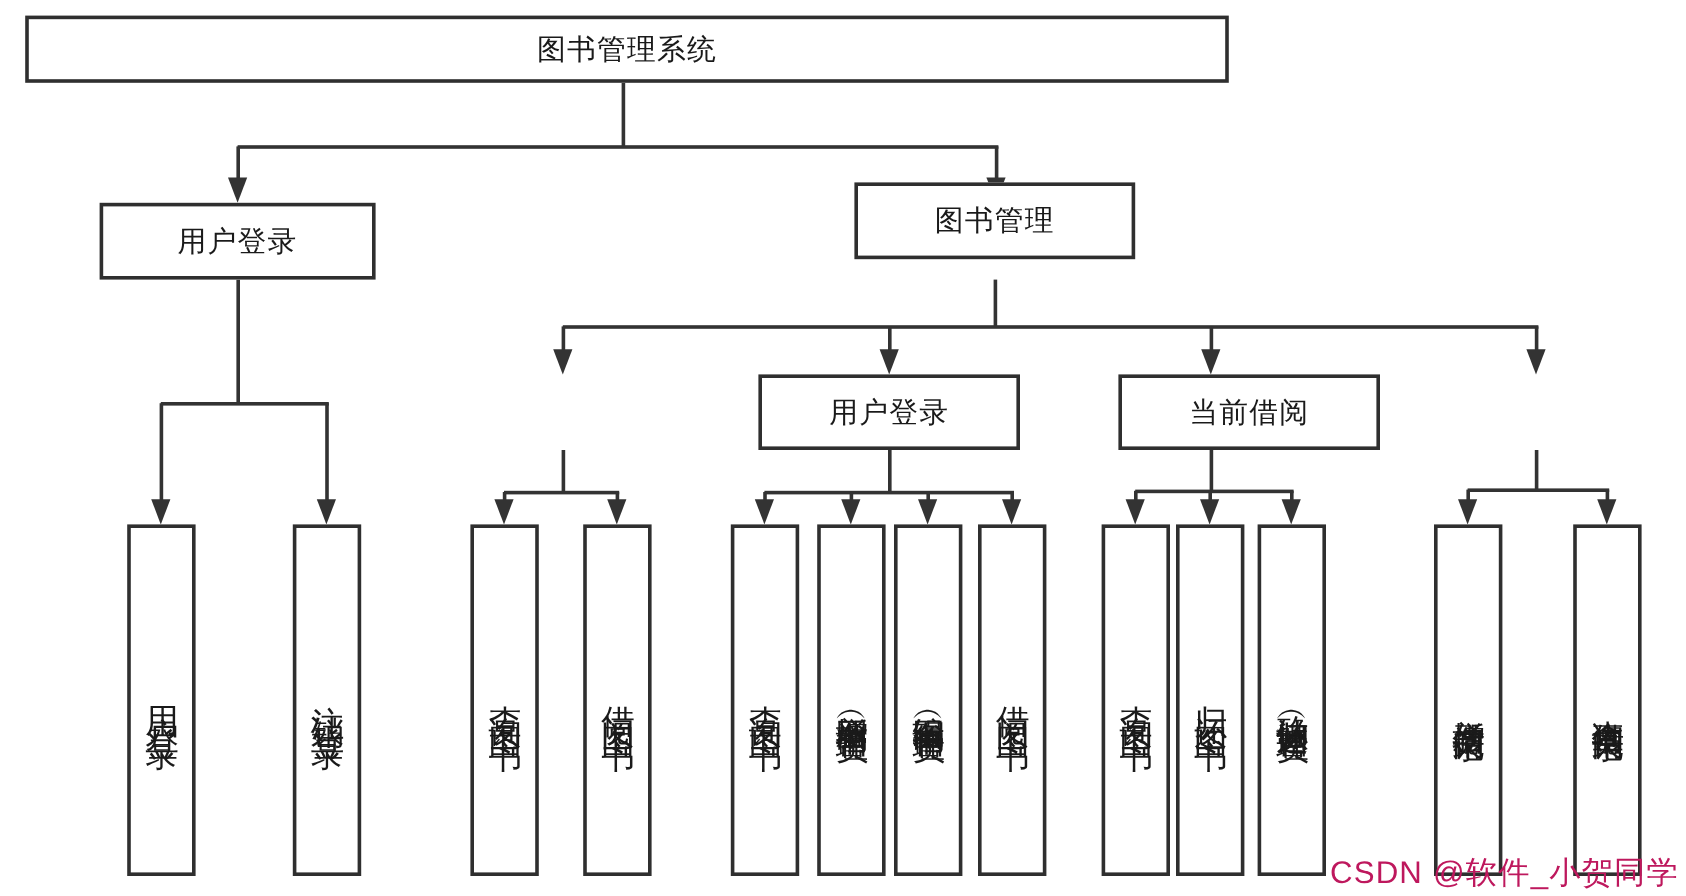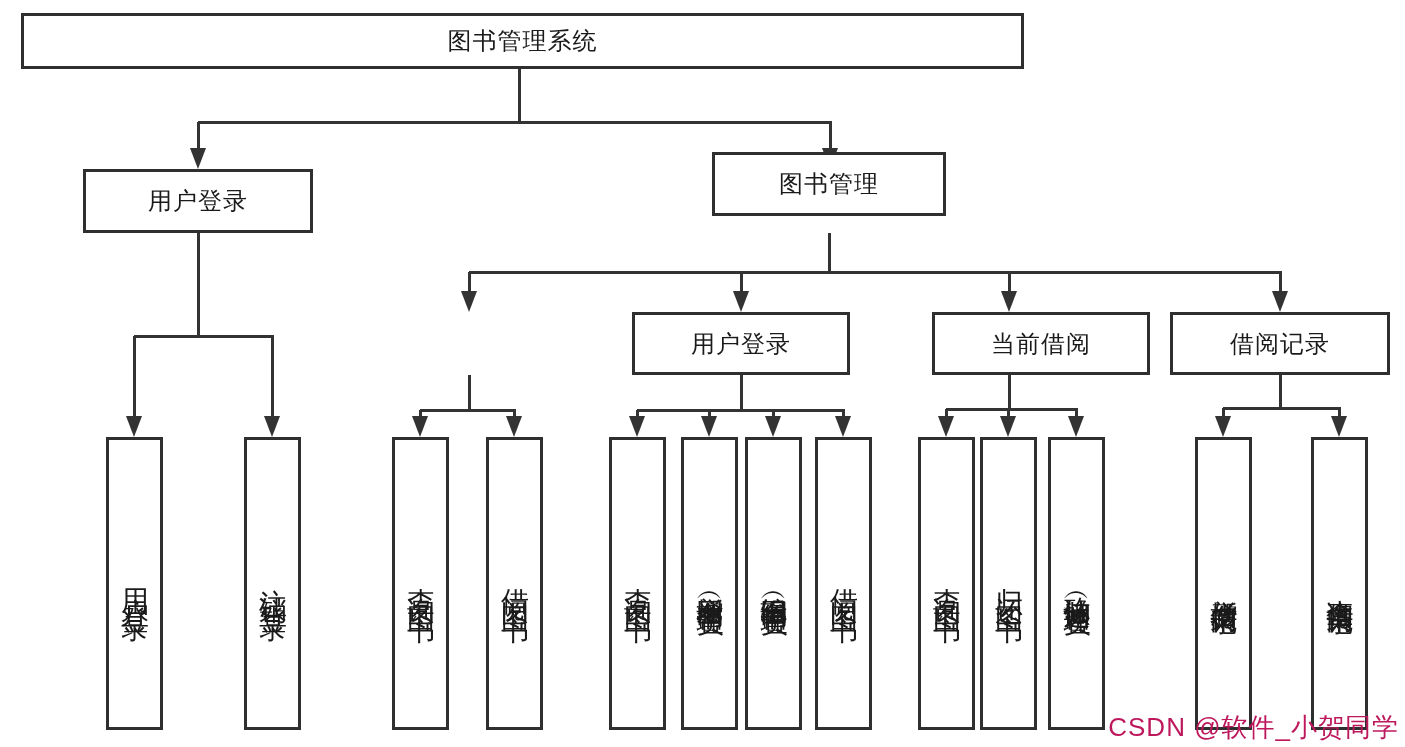--- a/index.html
+++ b/index.html
@@ -81,23 +81,20 @@
   </div>
   <div class="hbox" style="left:712px; top:152px; width:234px; height:64px;">
     <span>图书管理</span>
   </div>
 
   <div class="hbox" style="left:632px; top:312px; width:218px; height:63px;">
     <span>用户登录</span>
   </div>
   <div class="hbox" style="left:900px; top:312px; width:218px; height:63px;margin-left:32px;">
     <span>当前借阅</span>
-  </div>
-  <div class="hbox" style="left:1170px; top:312px; width:220px; height:63px;">
-    <span>借阅记录</span>
   </div>
 
   <div class="vbox" style="left:106px;">
     <span class="vlabel">用户登录</span>
   </div>
   <div class="vbox" style="left:244px;">
     <span class="vlabel">注销登录</span>
   </div>
 
   <div class="vbox" style="left:392px;">

